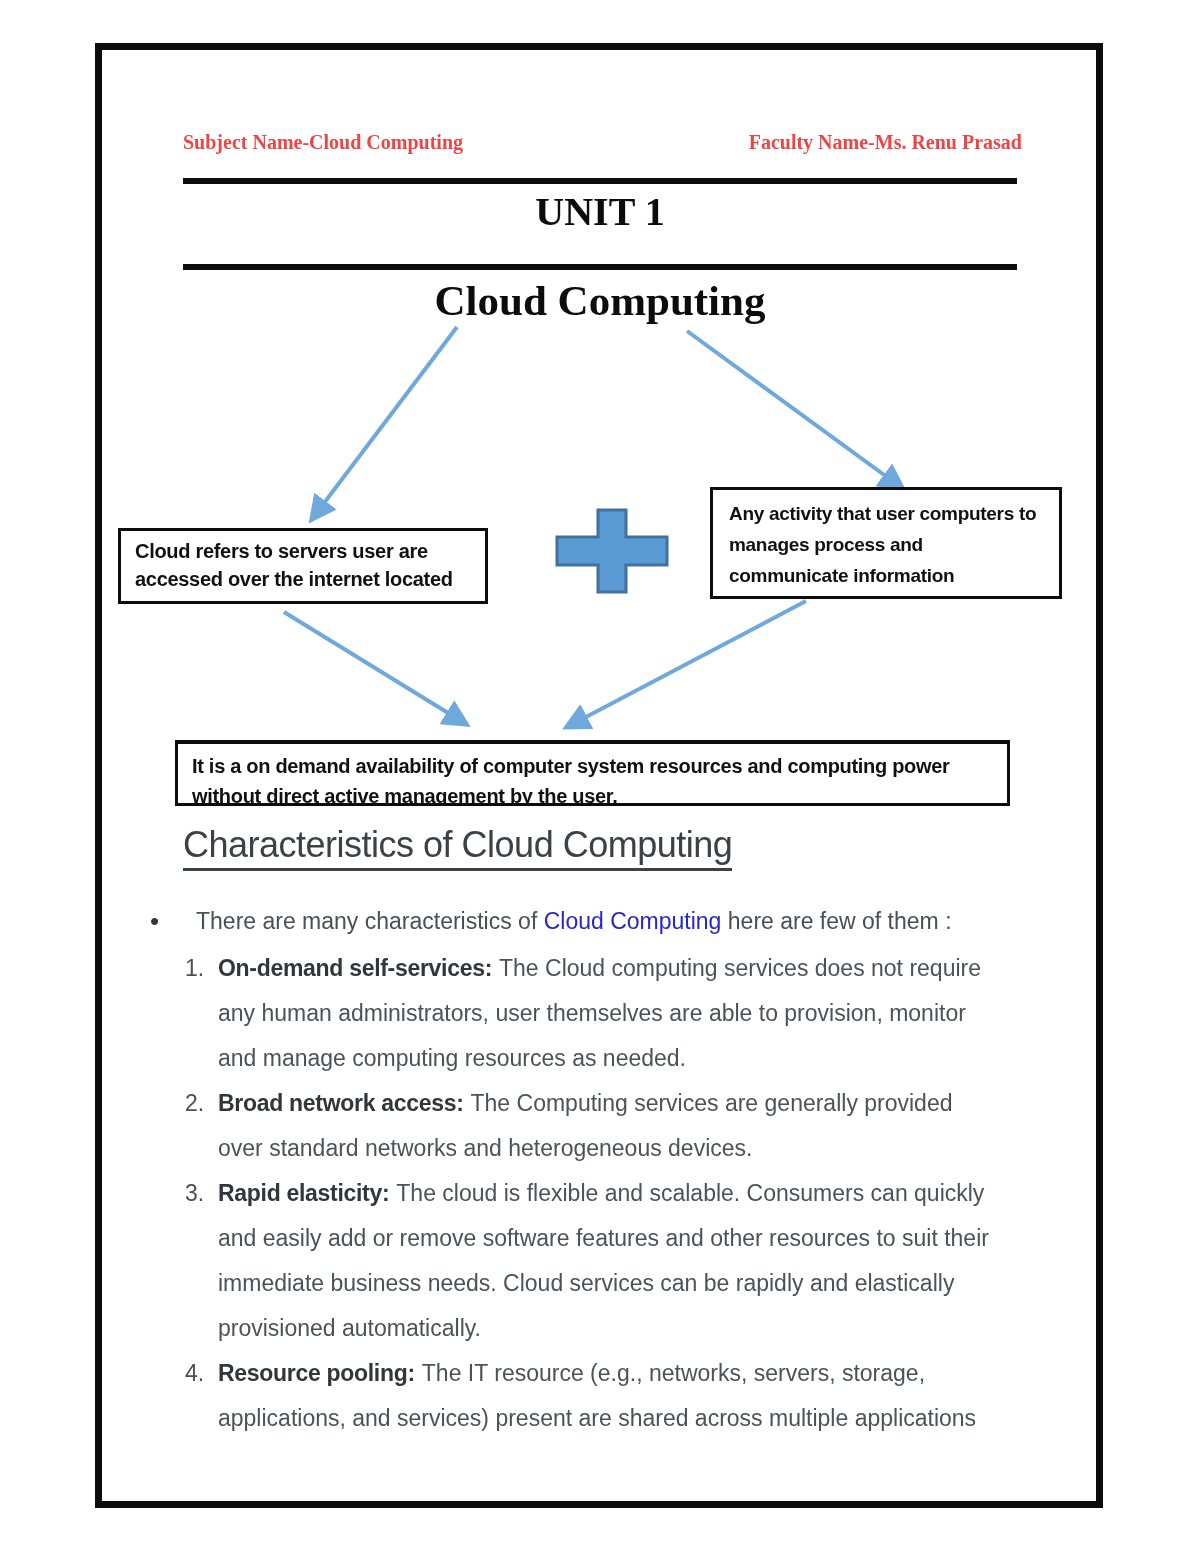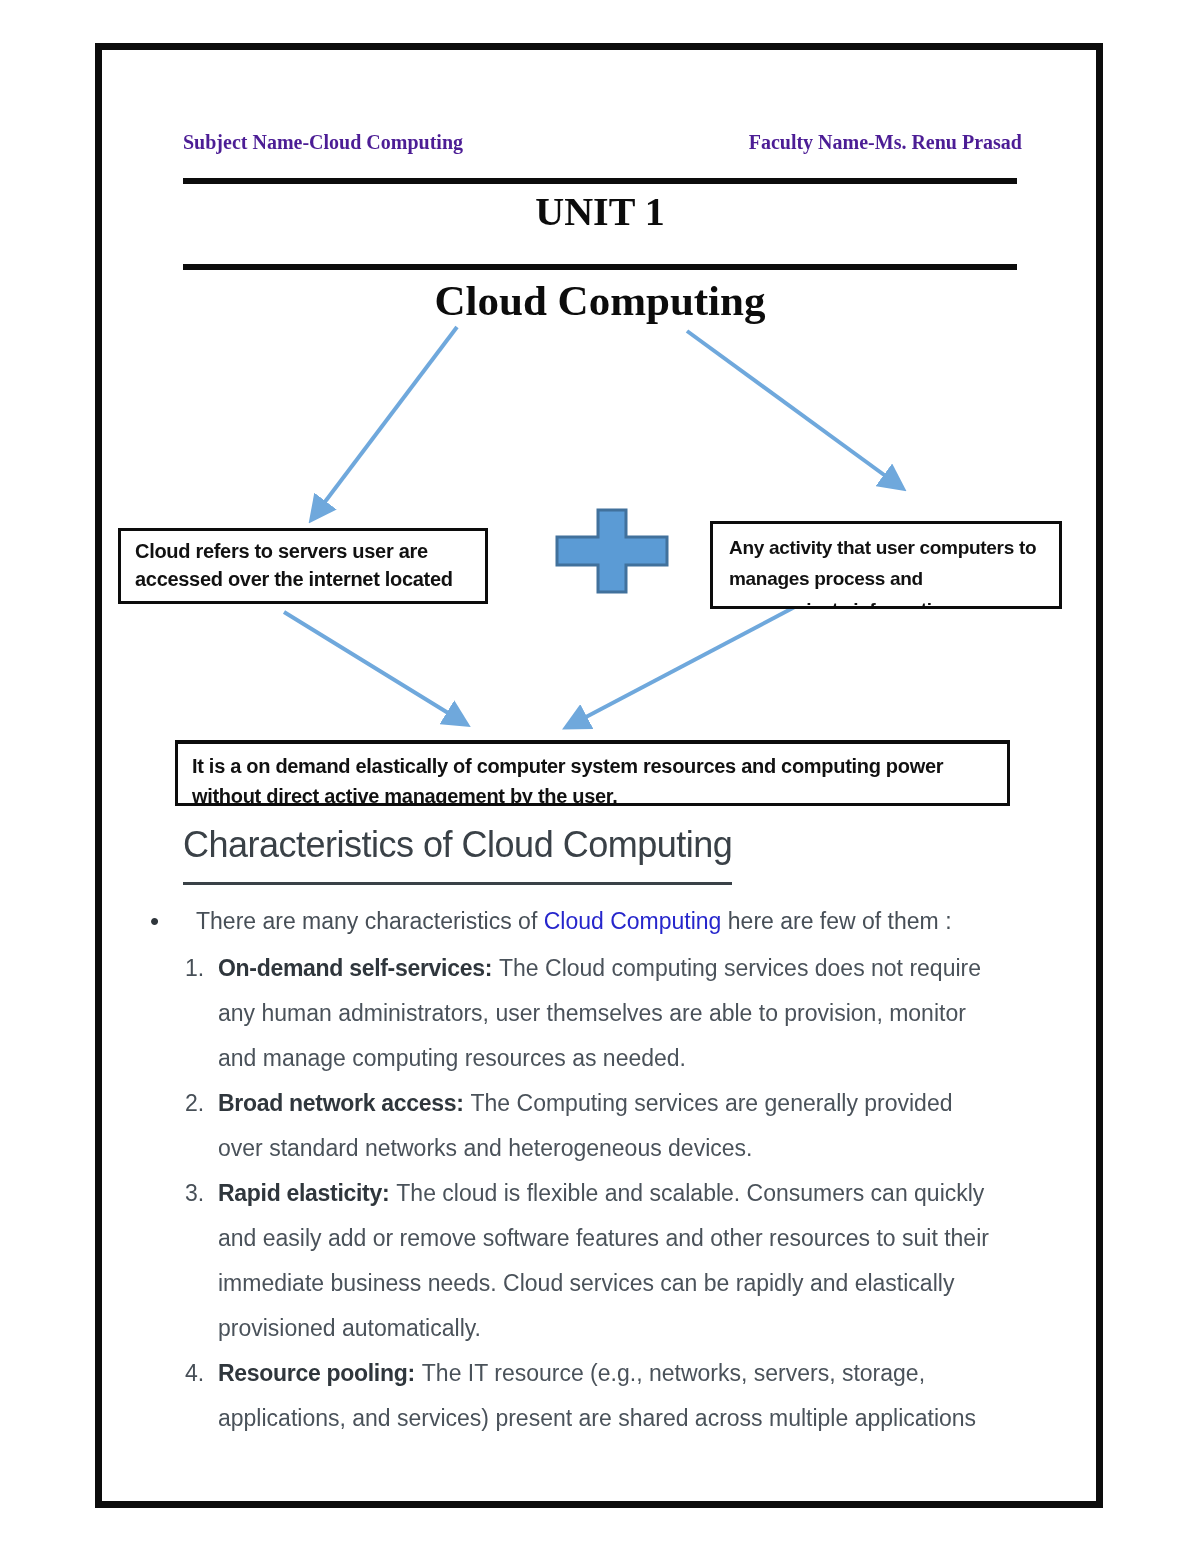--- a/index.html
+++ b/index.html
@@ -9,46 +9,46 @@
     background:#ffffff;
     font-family:"Liberation Sans", sans-serif;
     overflow:hidden;
   }
   .page-border{
     position:absolute;left:95px;top:43px;width:1008px;height:1465px;
     border:7px solid #0c0c0c;box-sizing:border-box;background:#ffffff;
   }
   
   .hdr{position:absolute;top:131px;font-family:"Liberation Serif",serif;
-       font-weight:700;font-size:20px;color:#4c1d95;}
+       font-weight:700;font-size:20px;color:#ef4444;}
   .hdr-left{left:183px;}
   .hdr-right{right:178px;text-align:right;}
   .rule{position:absolute;left:183px;width:834px;height:6px;background:#0c0c0c;}
   .rule-top{top:178px;}
   .rule-mid{top:264px;}
   .big-title{position:absolute;left:183px;width:834px;text-align:center;
        font-family:"Liberation Serif",serif;font-weight:700;color:#0c0c0c;}
   .unit-title{top:188px;font-size:40px;}
   .main-title{top:276px;font-size:43px;}
   
   .dbox{position:absolute;border:3px solid #0c0c0c;box-sizing:border-box;
         background:#ffffff;overflow:hidden;
         font-family:"Liberation Sans",sans-serif;font-weight:700;color:#111;}
   .dbox .bline{white-space:nowrap;letter-spacing:-0.3px;}
   .left-box{left:118px;top:528px;width:370px;height:76px;padding:6px 0 0 14px;
         font-size:20px;line-height:28px;}
-  .right-box{left:710px;top:521px;width:352px;height:88px;padding:8px 0 0 16px;
+  .right-box{left:710px;top:487px;width:352px;height:112px;padding:8px 0 0 16px;
         font-size:19px;line-height:31px;}
   .bottom-box{left:175px;top:740px;width:835px;height:66px;padding:7px 0 0 14px;
         font-size:20px;line-height:30px;border-top-width:4px;}
   .arrow-layer{position:absolute;left:0;top:0;width:1200px;height:1553px;pointer-events:none;}
   
   .char-heading{position:absolute;left:183px;top:824px;
         font-size:36px;font-weight:300;color:#3a4147;letter-spacing:-0.5px;
-        border-bottom:3px solid #3a4147;padding-bottom:16px;}
+        border-bottom:3px solid #3a4147;padding-bottom:2px;}
   .intro-row{position:absolute;left:148px;top:908px;width:880px;
         font-size:23px;color:#474f57;}
   .bullet-dot{position:absolute;left:2px;top:-2px;font-size:26px;color:#2f363c;}
   .intro-text{margin-left:48px;}
   .doc-link{color:#2626cc;cursor:pointer;}
   .char-list{position:absolute;left:185px;top:946px;width:812px;
         font-size:23px;line-height:45px;color:#4a525a;}
   .char-item{display:flex;}
   .item-number{flex:0 0 33px;color:#474f57;}
   .item-body{flex:1;}
@@ -87,21 +87,21 @@
     <div class="bline">-</div>
   </div>
 
   <div class="dbox right-box">
     <div class="bline">Any activity that user computers to</div>
     <div class="bline">manages process and</div>
     <div class="bline">communicate information</div>
   </div>
 
   <div class="dbox bottom-box">
-    <div class="bline">It is a on demand elastically of computer system resources and computing power</div>
+    <div class="bline">It is a on demand availability of computer system resources and computing power</div>
     <div class="bline">without direct active management by the user.</div>
   </div>
 
   <div class="char-heading">Characteristics of Cloud Computing</div>
 
   <div class="intro-row">
     <span class="bullet-dot">•</span>
     <span class="intro-text"><span>There are many characteristics of </span><span class="doc-link">Cloud Computing</span><span> here are few of them :</span></span>
   </div>
 

